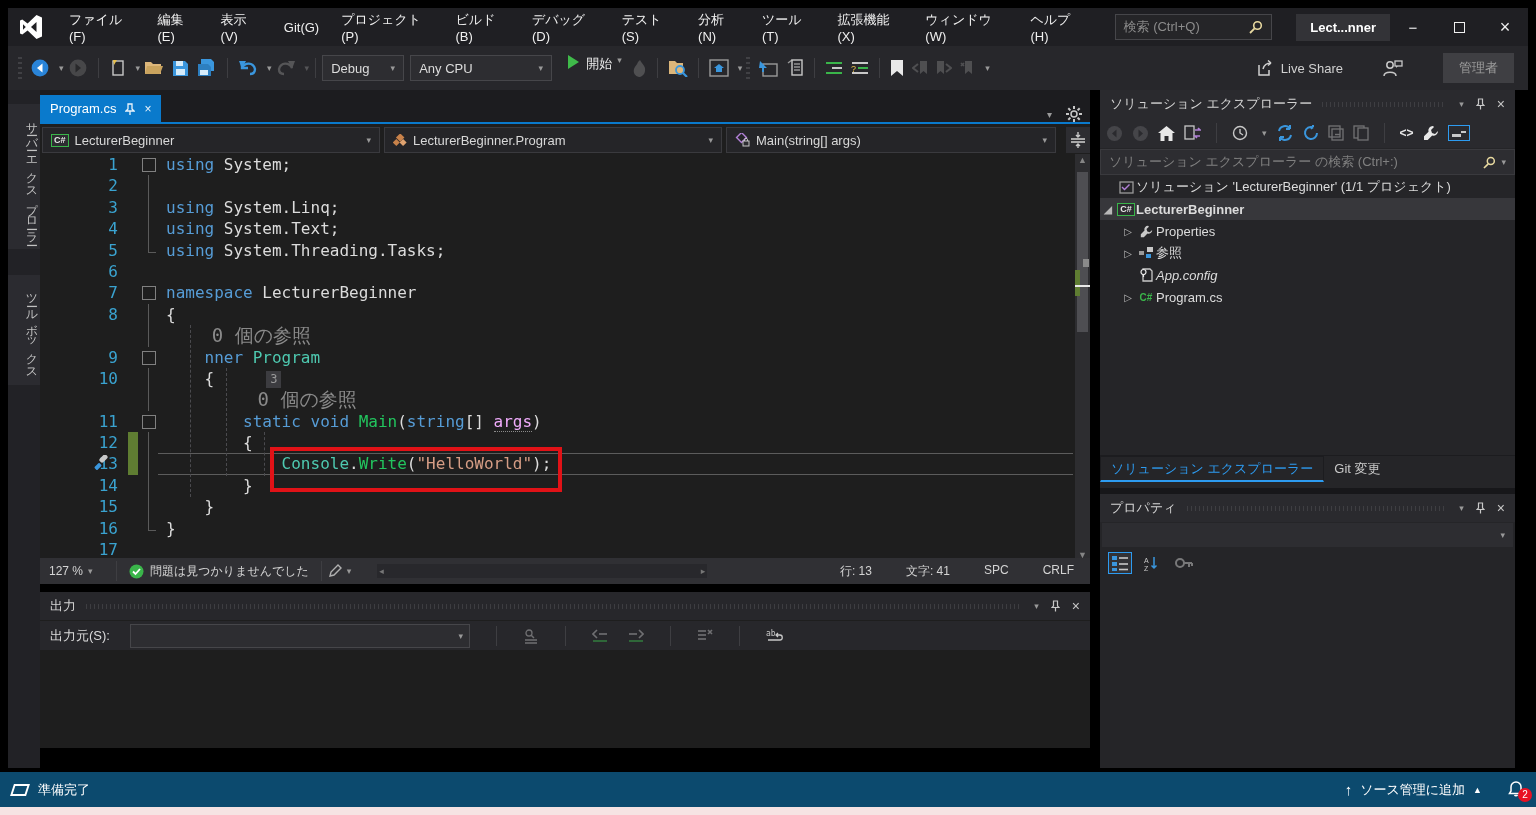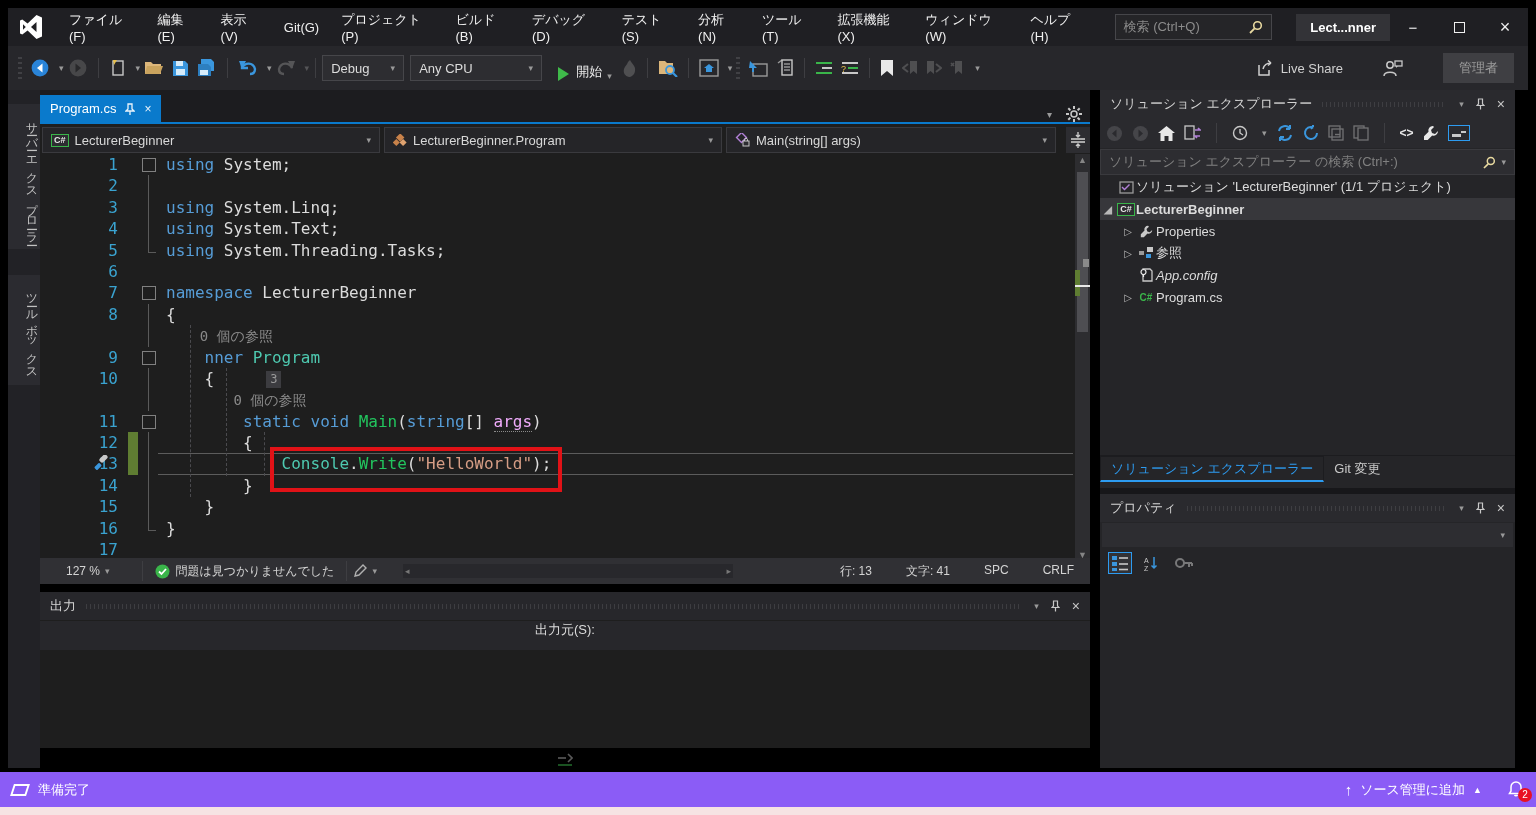--- a/index.html
+++ b/index.html
@@ -28,21 +28,21 @@
   .winbtn { width:46px; height:38px; display:flex; align-items:center; justify-content:center; color:#f0f0f0; font-size:15px; }
   .maxglyph { width:11px; height:11px; border:1px solid #f0f0f0; }
 
   
   .toolbar { position:absolute; left:8px; top:46px; width:1520px; height:44px; background:#27272b;
              display:flex; align-items:center; padding-left:6px; }
   .tbtn { height:26px; display:flex; align-items:center; padding:0 3px; margin:0 1px; }
   .combo { height:26px; border:1px solid #46464a; background:#2d2d31; display:flex; align-items:center;
            padding:0 8px; color:#dcdcdc; }
   .combo .ddv { margin-left:auto; }
-  .start-btn { display:flex; align-items:flex-end; color:#ececec; padding:0 6px; }
+  .start-btn { display:flex; align-items:flex-start; color:#ececec; padding:0 6px; }
   .play { width:0; height:0; border-left:11px solid #3fba4a; border-top:7px solid transparent; border-bottom:7px solid transparent; margin-right:7px; }
   .admin-btn { background:#3f3f43; color:#9c9c9c; padding:6px 16px; margin-right:14px; }
   .liveshare { display:flex; align-items:center; color:#d0d0d0; margin-right:40px; }
 
   
   .leftstrip { position:absolute; left:8px; top:90px; width:32px; height:678px; background:#222226; }
   .vtab { writing-mode:vertical-rl; color:#c2c2c2; font-size:12px; letter-spacing:1px; padding:10px 0;
           margin:14px auto; display:block; width:100%; text-align:left; background:#2b2b30; }
   .vtab.second { margin-top:26px; }
 
@@ -66,53 +66,53 @@
   .ln { width:88px; text-align:right; padding-right:10px; color:#3aa3d0; background:#1e1e1e; flex:none; }
   .chg { width:10px; flex:none; } .chg.on { background:#5f7d32; }
   .outl { width:22px; flex:none; position:relative; color:#9a9a9a; }
   .outl.fold::before { content:""; position:absolute; left:4px; top:4px; width:12px; height:12px; border:1px solid #808080; background:#1e1e1e; }
   .outl.fold { font-size:11px; line-height:20px; text-indent:7px; z-index:1; }
   .outl.vline::before { content:""; position:absolute; left:10px; top:0; bottom:0; border-left:1px solid #5a5a5a; }
   .outl.lcorner::before { content:""; position:absolute; left:10px; top:0; height:12px; width:7px;
                           border-left:1px solid #5a5a5a; border-bottom:1px solid #5a5a5a; }
   .ct { flex:1; padding-left:6px; position:relative; z-index:1; }
   .tk-k { color:#569cd6; } .tk-d { color:#dcdcdc; } .tk-t { color:#4ec9b0; } .tk-m { color:#22c55e; }
-  .tk-s { color:#d69d85; } .tk-l { color:#8a8a8a; font-size:14px; }
+  .tk-s { color:#d69d85; } .tk-l { color:#8a8a8a; font-size:19px; }
   .tk-a { color:#f0abfc; border-bottom:1px dotted #8a8a8a; }
   .badge3 { display:inline-block; margin-left:52px; background:#3c3c40; color:#9a9a9a; font-size:12px;
             padding:0 4px; line-height:17px; vertical-align:middle; }
   .cur-border { position:absolute; left:118px; right:2px; top:0; height:21.4px;
                 border-top:1px solid #5c5c5c; border-bottom:1px solid #5c5c5c; z-index:0; }
   .red-annot { position:absolute; left:230px; top:-6px; width:292px; height:45px; border:4px solid #e11217; z-index:6; }
   .screwdriver { position:absolute; left:54px; top:2px; z-index:2; }
   .guide { position:absolute; border-left:1px dashed #4a4a4e; width:0; }
 
   
   .vscroll { position:absolute; right:0; top:64px; width:15px; height:408px; background:#2d2d30; }
   .vscroll .arr { position:absolute; left:0; width:15px; height:13px; color:#858585; font-size:9px; text-align:center; line-height:13px; }
   .vthumb { position:absolute; left:2px; top:18px; width:11px; height:160px; background:#5a5a5e; opacity:.75; }
   .mark-green { position:absolute; left:0; top:116px; width:5px; height:26px; background:#5f7d32; }
   .mark-caret { position:absolute; left:0; top:131px; width:15px; height:2px; background:#e8e8e8; }
   .mark-box { position:absolute; right:1px; top:105px; width:6px; height:8px; background:#8a8a8a; }
 
   
   .edstatus { position:absolute; left:0; top:468px; width:1050px; height:26px; background:#303034;
               display:flex; align-items:center; font-size:12px; color:#d4d4d4; }
-  .zoombox { padding:0 26px; display:flex; align-items:center; min-width:70px; }
+  .zoombox { padding:0 9px; display:flex; align-items:center; min-width:70px; }
   .okcheck { display:flex; align-items:center; gap:6px; padding:0 6px; }
   .hscroll { width:330px; height:14px; background:#28282c; margin:0 10px; position:relative; color:#777; }
   .hscroll .la,.hscroll .ra { position:absolute; top:0; font-size:9px; line-height:14px; }
   .hscroll .la { left:2px; } .hscroll .ra { right:2px; }
   .edstatus .right { margin-left:auto; display:flex; gap:34px; padding-right:16px; }
 
   
   .output { position:absolute; left:40px; top:592px; width:1050px; height:156px; background:#1e1e1e; }
   .paneltitle { height:28px; display:flex; align-items:center; padding:0 10px; color:#d4d4d4; background:#27272b; font-size:13px; }
   .paneltitle .icons { display:flex; gap:12px; color:#c8c8c8; align-items:center; }
-  .outtools { height:30px; display:flex; align-items:center; background:#27272b; border-top:1px solid #1e1e1e; padding:0 10px; gap:12px;flex-direction:column; }
+  .outtools { height:30px; display:flex; align-items:center; background:#27272b; border-top:1px solid #1e1e1e; padding:0 10px; gap:20px; }
   .outcombo { width:340px; height:24px; border:1px solid #46464a; background:#2d2d31; display:flex; align-items:center; padding:0 6px; }
   .outcombo .ddv { margin-left:auto; }
   .gico { opacity:.45; }
   .outbody { position:absolute; left:0; top:59px; right:0; bottom:0; background:#1e1e1e; }
 
   
   .rightcol { position:absolute; left:1100px; top:90px; width:415px; height:678px; background:#252528; }
   .se-tools { height:30px; display:flex; align-items:center; padding:0 6px; gap:9px; background:#2a2a2e; color:#c8c8c8; }
   .se-search { height:26px; margin:1px 0; background:#2d2d31; border:1px solid #3a3a3e; display:flex; align-items:center; padding:0 8px; color:#808080; }
   .se-search .ph { flex:1; }
@@ -128,21 +128,21 @@
   .se-tab { padding:0 10px; display:flex; align-items:center; font-size:13px; color:#c8c8c8; }
   .se-tab.active { color:#2d9bf0; border:1px solid #1c1c1f; border-bottom:2px solid #2d9bf0; background:#252528; }
   .props { position:absolute; left:0; top:398px; width:100%; bottom:0; background:#252528; border-top:6px solid #17171a; }
   .propcombo { height:24px; margin:1px 2px; background:#2d2d31; display:flex; align-items:center; padding:0 8px; }
   .propcombo .ddv { margin-left:auto; }
   .proptools { height:30px; display:flex; align-items:center; gap:8px; padding:0 8px; }
   .ptool { width:24px; height:22px; display:flex; align-items:center; justify-content:center; }
   .ptool.sel { border:1px solid #2d9bf0; background:#323236; }
 
   
-  .statusbar { position:absolute; left:0; top:772px; width:1536px; height:35px; background:#8b5cf6; color:#fff;
+  .statusbar { position:absolute; left:0; top:772px; width:1536px; height:35px; background:#0c4a6e; color:#fff;
                display:flex; align-items:center; font-size:13px; padding:12px 12px;gap:44px; }
   .sb-left { display:flex; align-items:center; gap:10px; }
   .pgram { width:16px; height:12px; border:2px solid #fff; transform:skewX(-18deg); }
   .sb-right { margin-left:auto; display:flex; align-items:center; gap:26px; }
   .bellwrap { position:relative; }
   .nbadge { position:absolute; right:-8px; bottom:-4px; background:#e81123; color:#fff; font-size:10px; width:14px; height:14px;
             border-radius:50%; text-align:center; line-height:14px; }
   .pinkstrip { position:absolute; left:0; top:807px; width:1536px; height:8px; background:#f6e3e3; }
 
   svg { display:block; }
@@ -247,21 +247,21 @@
           <path d="M16 9 C13 3, 5 3, 3 10 C3 13, 5 15, 8 15" fill="none" stroke="#aaa" stroke-width="2.4"></path>
           <path d="M19 2 L12 2 L16 10 Z" fill="#aaa"></path>
         </svg>
     </span>
     <span class="ddv" style="opacity:.4;">▾</span>
     <span class="vsep"></span>
     <div class="combo" style="width:82px;">
       <span>Debug</span>
         <span class="ddv">▾</span>
     </div>
-    <div class="combo" style="width:132px; margin-left:6px;">
+    <div class="combo" style="width:142px; margin-left:6px;">
       <span>Any CPU</span>
         <span class="ddv">▾</span>
     </div>
     <span class="start-btn tbtn" style="margin-left:10px;">
       <span class="play"></span>
       <span>開始</span>
       <span class="ddv">▾</span>
     </span>
     <span class="tbtn" style="opacity:.35;">
       <svg width="14" height="17" viewBox="0 0 14 17">

